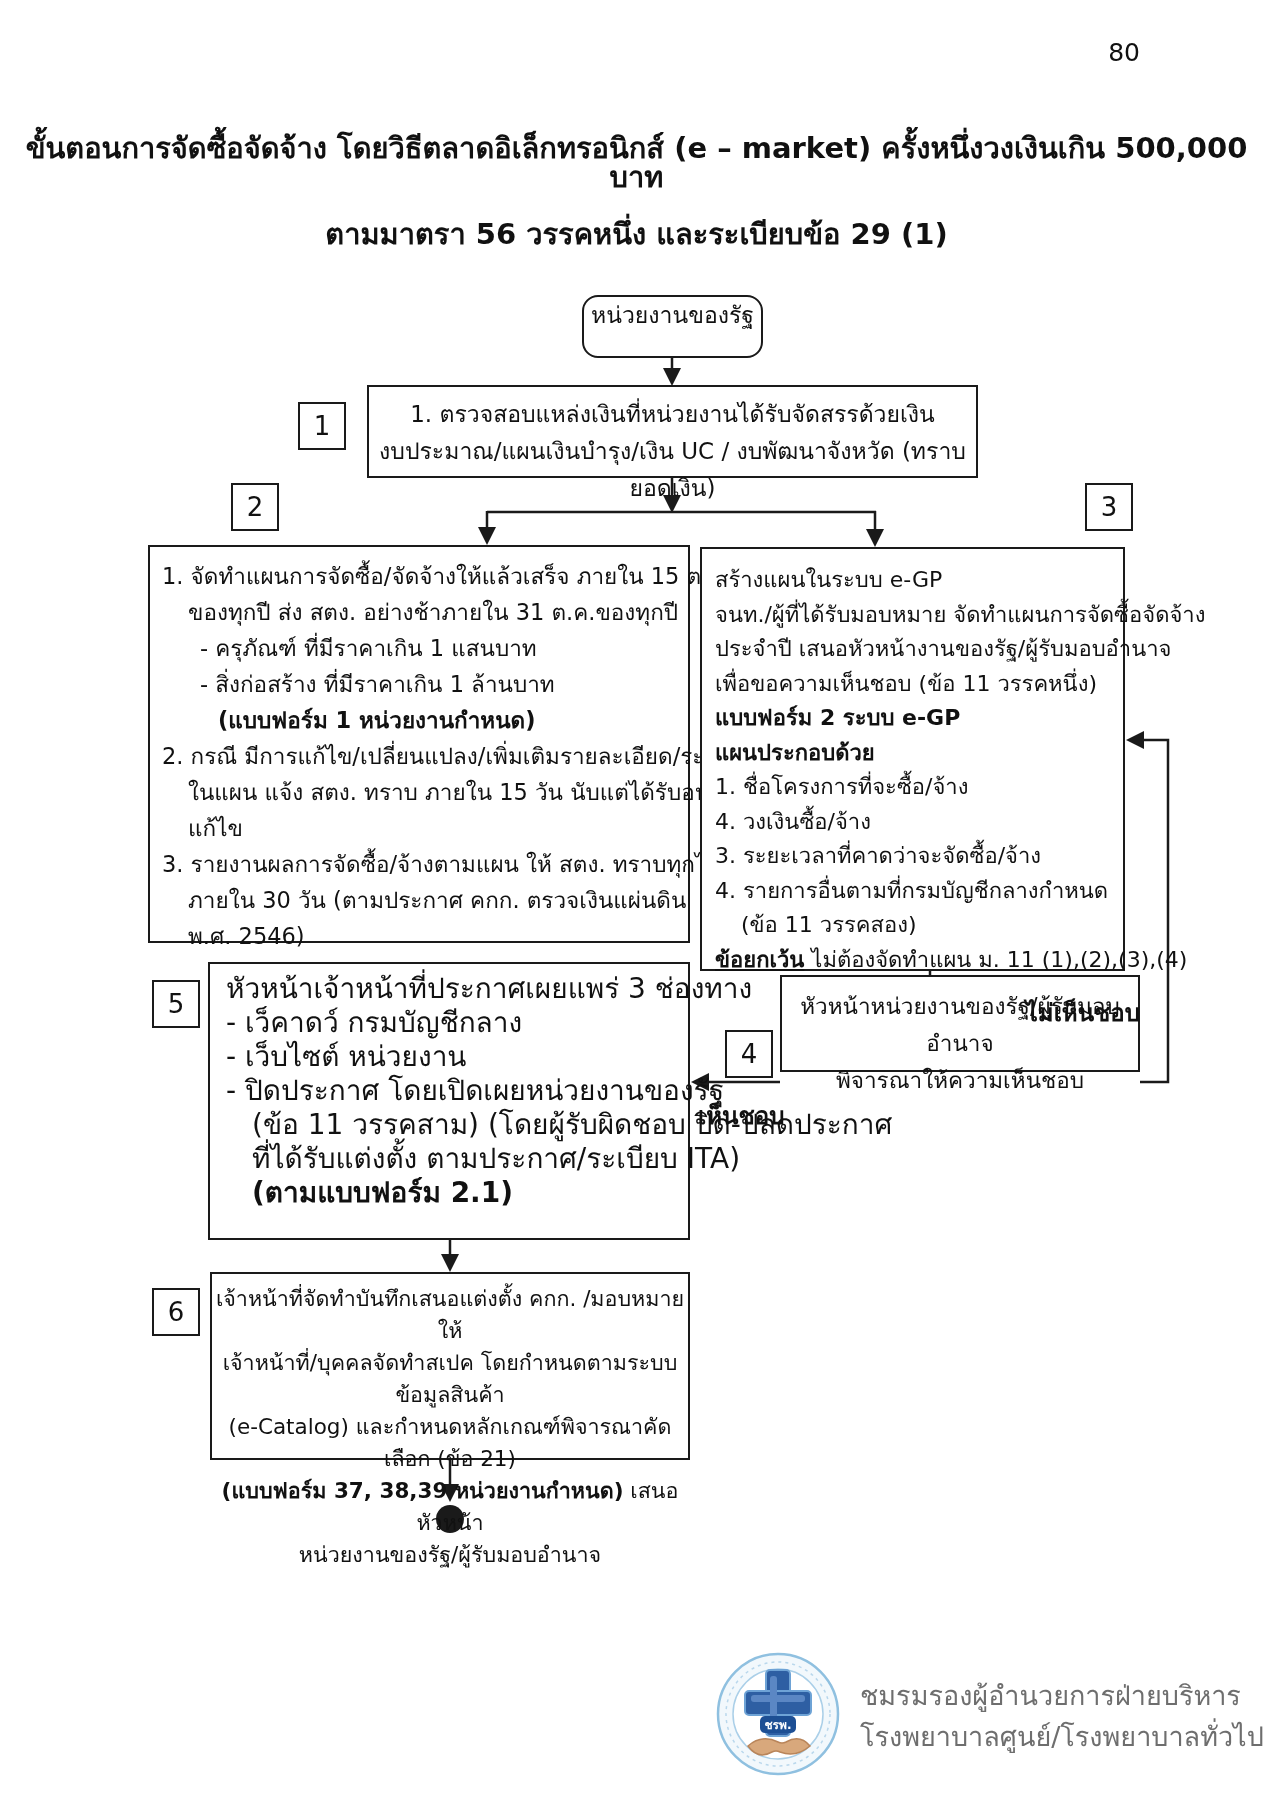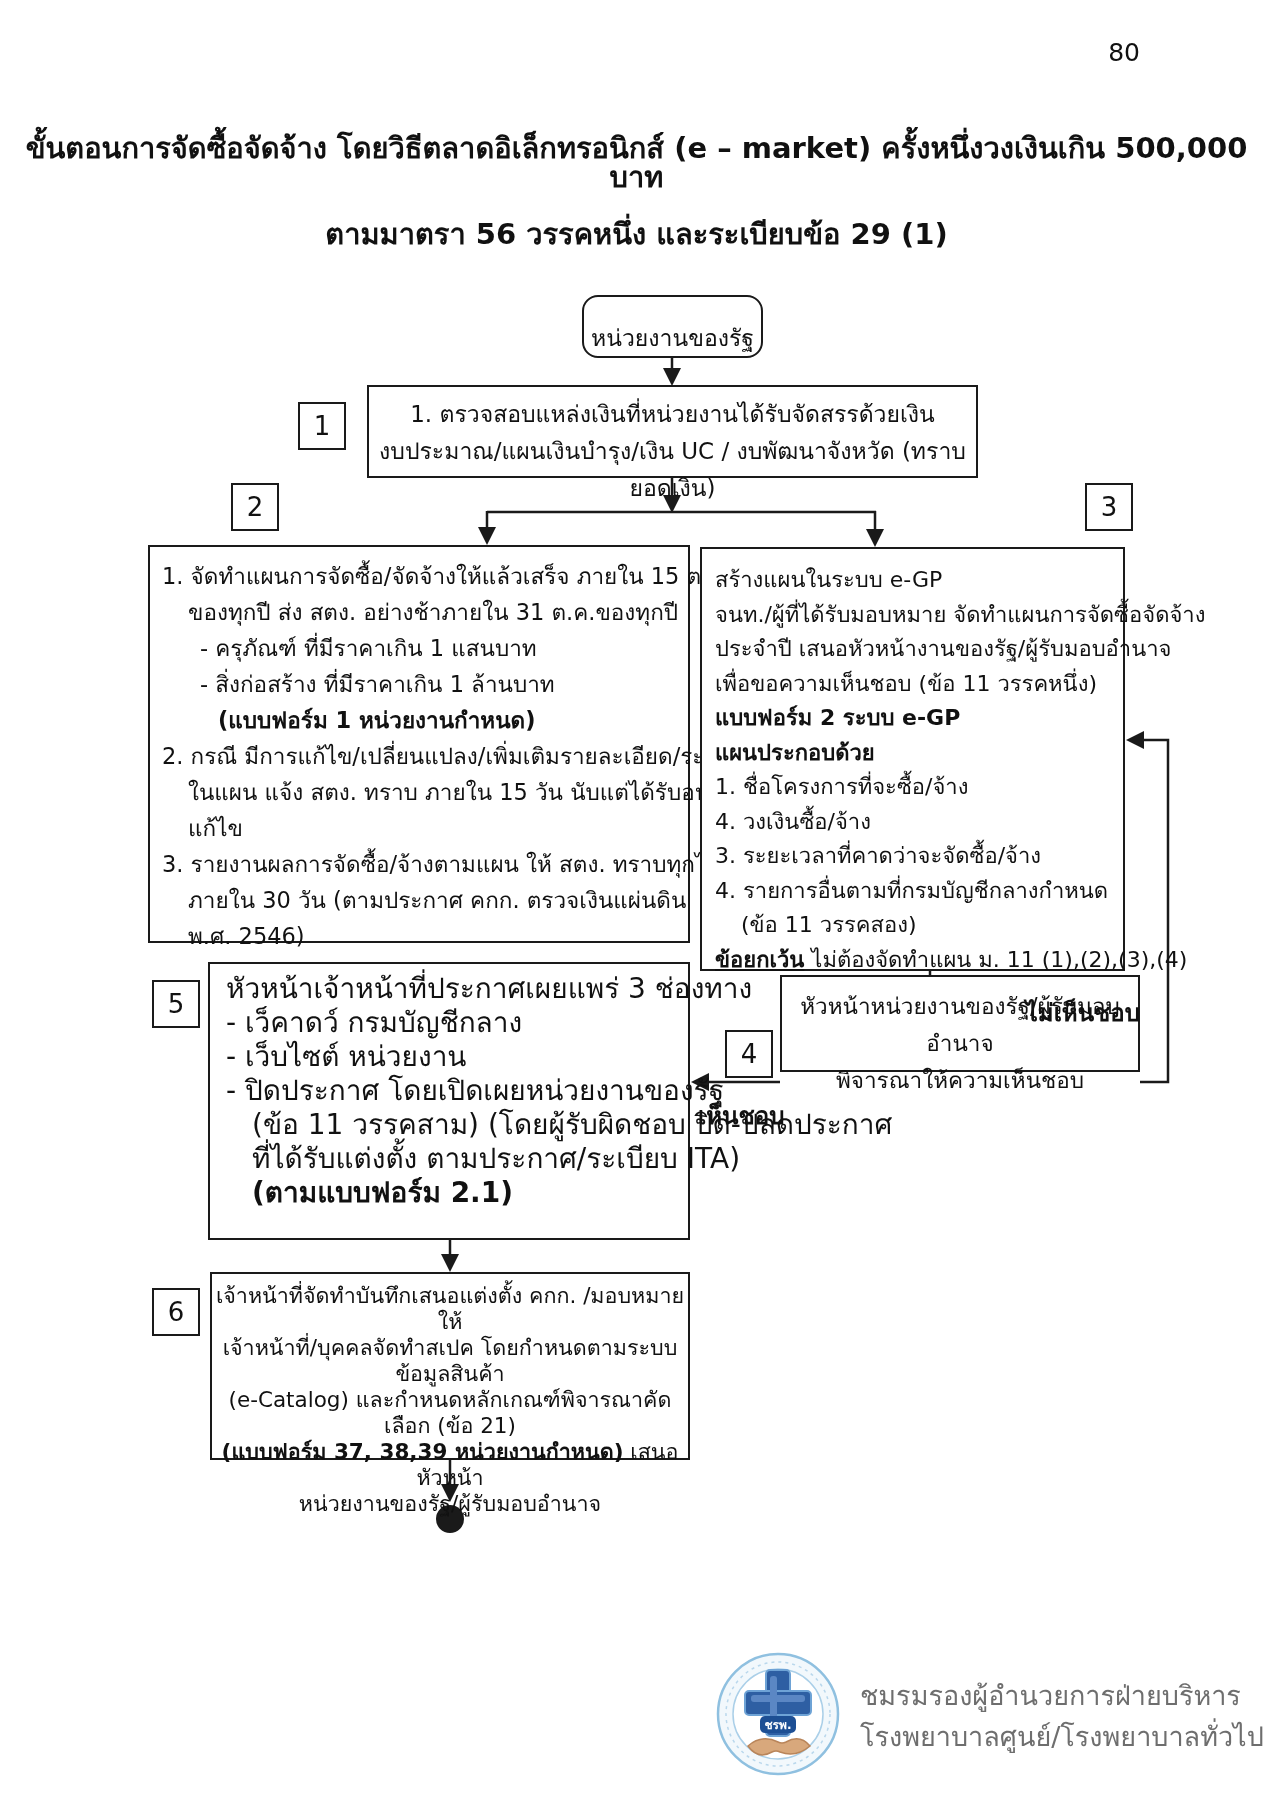--- a/index.html
+++ b/index.html
@@ -8,33 +8,33 @@
     font-family:"DejaVu Sans","Liberation Sans",sans-serif;color:#111;
     margin:0 auto;overflow:hidden;
   }
   .page-number{position:absolute;top:38px;left:1080px;width:60px;text-align:right;font-size:25px;}
   .title{position:absolute;top:134px;left:0;width:1273px;text-align:center;font-weight:bold;}
   .title .t1{font-size:29px;line-height:1.0;}
   .title .t2{font-size:29px;margin-top:28px;line-height:1.0;}
   svg.connectors{position:absolute;left:0;top:0;}
   .node{position:absolute;box-sizing:border-box;border:2.5px solid #1a1a1a;background:#fff;}
   .start{left:582px;top:295px;width:181px;height:63px;border-radius:16px;
-         display:flex;align-items:flex-end;justify-content:center;font-size:23px;}
+         display:flex;align-items:flex-start;justify-content:center;font-size:23px;}
   .box1{left:367px;top:385px;width:611px;height:93px;text-align:center;font-size:23px;padding-top:9px;}
   .box1 .ln{line-height:37px;}
   .box2{left:148px;top:545px;width:542px;height:398px;font-size:22.5px;padding:11px 8px 0 12px;}
   .box2 .ln{line-height:36px;white-space:nowrap;}
   .box3{left:700px;top:547px;width:425px;height:424px;font-size:22px;padding:14px 6px 0 13px;}
   .box3 .ln{line-height:34.5px;white-space:nowrap;}
   .box4{left:780px;top:975px;width:360px;height:97px;text-align:center;font-size:22.5px;padding-top:11px;}
   .box4 .ln{line-height:37px;}
   .box5{left:208px;top:962px;width:482px;height:278px;font-size:28px;padding:8px 8px 0 16px;}
   .box5 .ln{line-height:34px;white-space:nowrap;}
   .box6{left:210px;top:1272px;width:480px;height:188px;text-align:center;font-size:21.5px;padding-top:9px;}
-  .box6 .ln{line-height:26px;}
+  .box6 .ln{line-height:32px;}
   .ind1{padding-left:26px;}
   .ind2{padding-left:38px;}
   .ind3{padding-left:56px;}
   .center{text-align:center;}
   .bold{font-weight:bold;}
   .exc{font-weight:bold;text-decoration:underline;}
   .numbox{position:absolute;width:48px;height:48px;box-sizing:border-box;border:2.25px solid #1a1a1a;
           display:flex;align-items:center;justify-content:center;font-size:26px;background:#fff;}
   .n1{left:298px;top:402px;} .n2{left:231px;top:483px;} .n3{left:1085px;top:483px;}
   .n4{left:725px;top:1030px;} .n5{left:152px;top:980px;} .n6{left:152px;top:1288px;}

